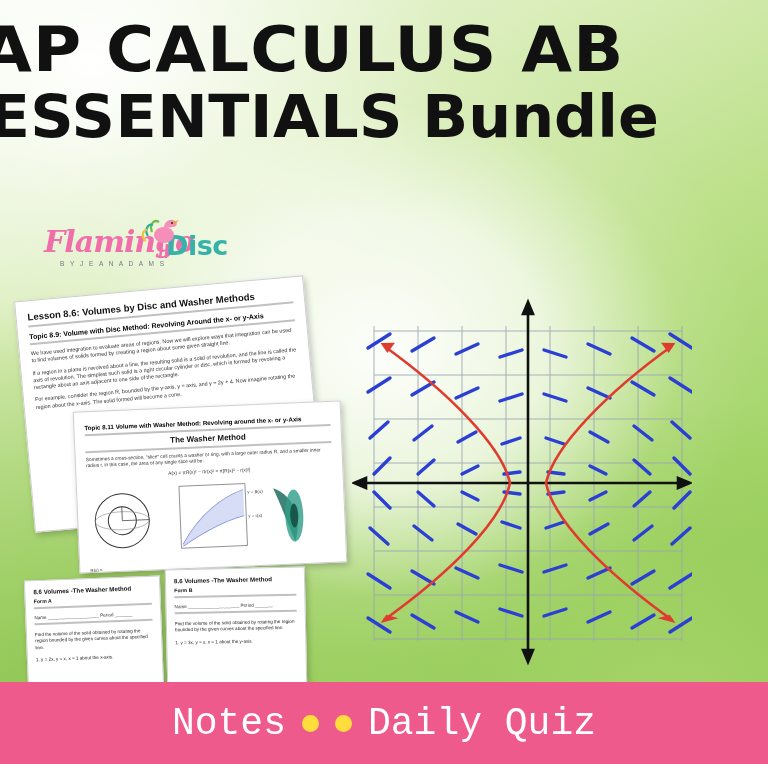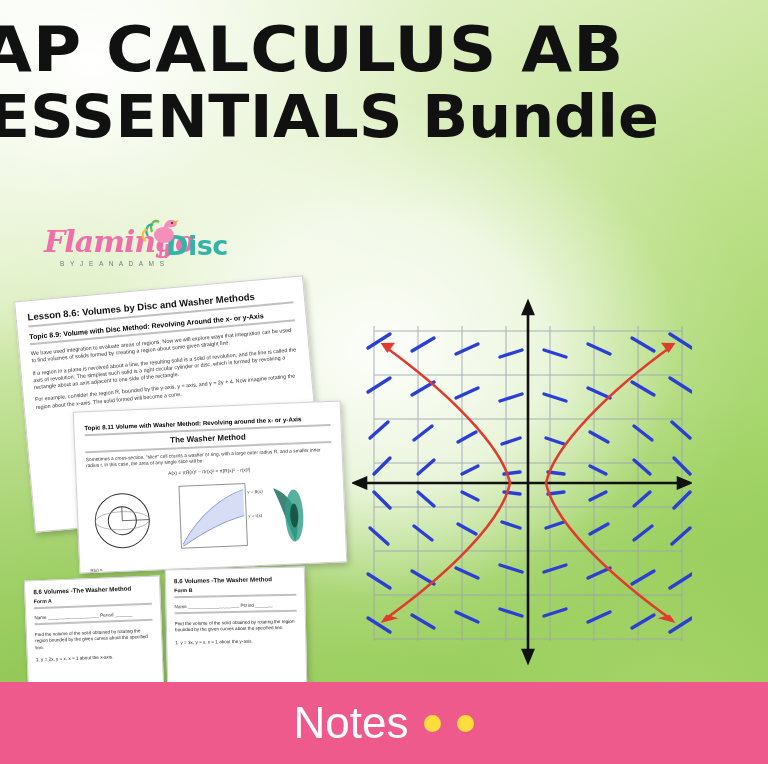--- a/index.html
+++ b/index.html
@@ -196,22 +196,22 @@
     bottom: 0;
     width: 768px;
     height: 82px;
     background: #ef5a8c;
     display: flex;
     align-items: center;
     justify-content: center;
     gap: 16px;
   }
   .footer-label {
-    font-family: Liberation Sans, sans-serif;
-    font-size: 44px;
+    font-family: Liberation Mono, monospace;
+    font-size: 38px;
     color: #ffffff;
     letter-spacing: 0px;
     text-align: right;
   }
   .dot {
     width: 17px;
     height: 17px;
     border-radius: 50%;
     background: #ffdd3c;
     flex: none;
@@ -413,15 +413,16 @@
     <div class="quiz-name">Name ____________________ Period _______</div>
     <div class="p-line"></div>
     <div class="quiz-body">Find the volume of the solid obtained by rotating the region bounded by the given curves about the specified line.</div>
     <div class="quiz-q">1.   y = 3x, y = x, x = 1  about the y-axis.</div>
   </div>
 
   <div class="footer">
     <span class="footer-label">Notes</span>
     <span class="dot"></span>
     <span class="dot"></span>
+    <span class="footer-label">Daily Quiz</span>
   </div>
 
 </div>
 
 </body></html>

